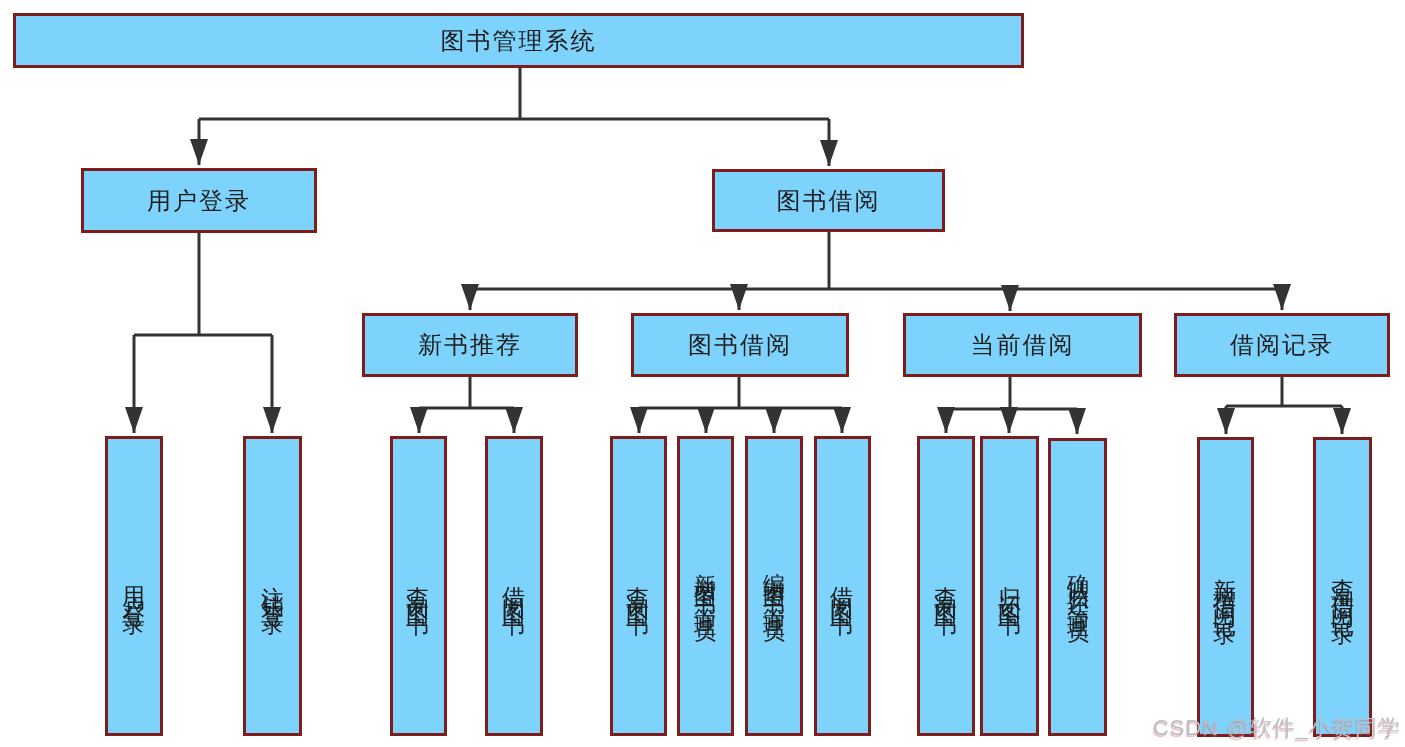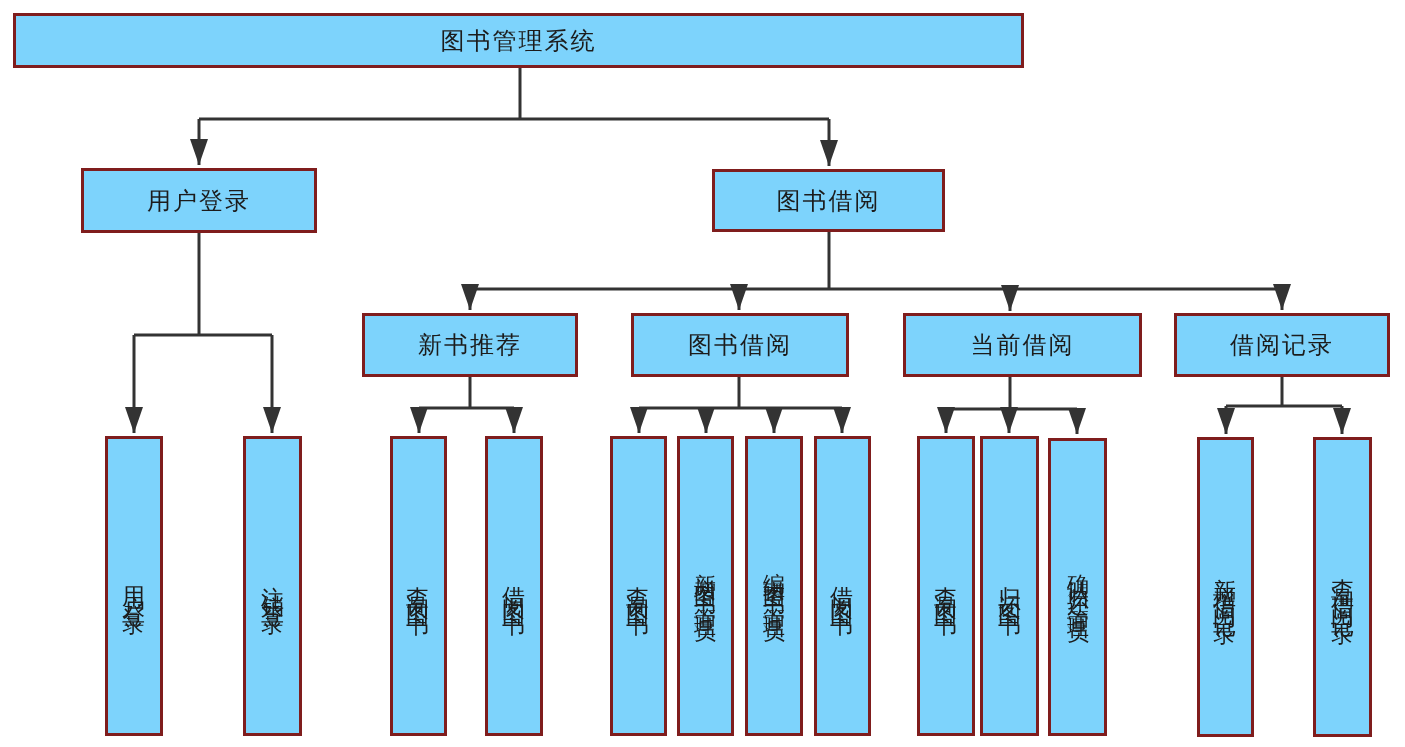--- a/index.html
+++ b/index.html
@@ -131,14 +131,15 @@
   <div class="node v long" style="left:745px;top:436px;width:58px;height:300px">编辑图书（管理员）</div>
   <div class="node v" style="left:814px;top:436px;width:57px;height:300px">借阅图书</div>
 
   <div class="node v" style="left:917px;top:436px;width:58px;height:300px">查询图书</div>
   <div class="node v" style="left:980px;top:436px;width:59px;height:300px">归还图书</div>
   <div class="node v long" style="left:1048px;top:438px;width:59px;height:298px">确认归还（管理员）</div>
 
   <div class="node v" style="left:1197px;top:437px;width:57px;height:300px">新增借阅记录</div>
   <div class="node v" style="left:1313px;top:437px;width:59px;height:300px">查询借阅记录</div>
 
+  <div class="watermark">CSDN @软件_小贺同学</div>
 
 </div>
 
 </body></html>

